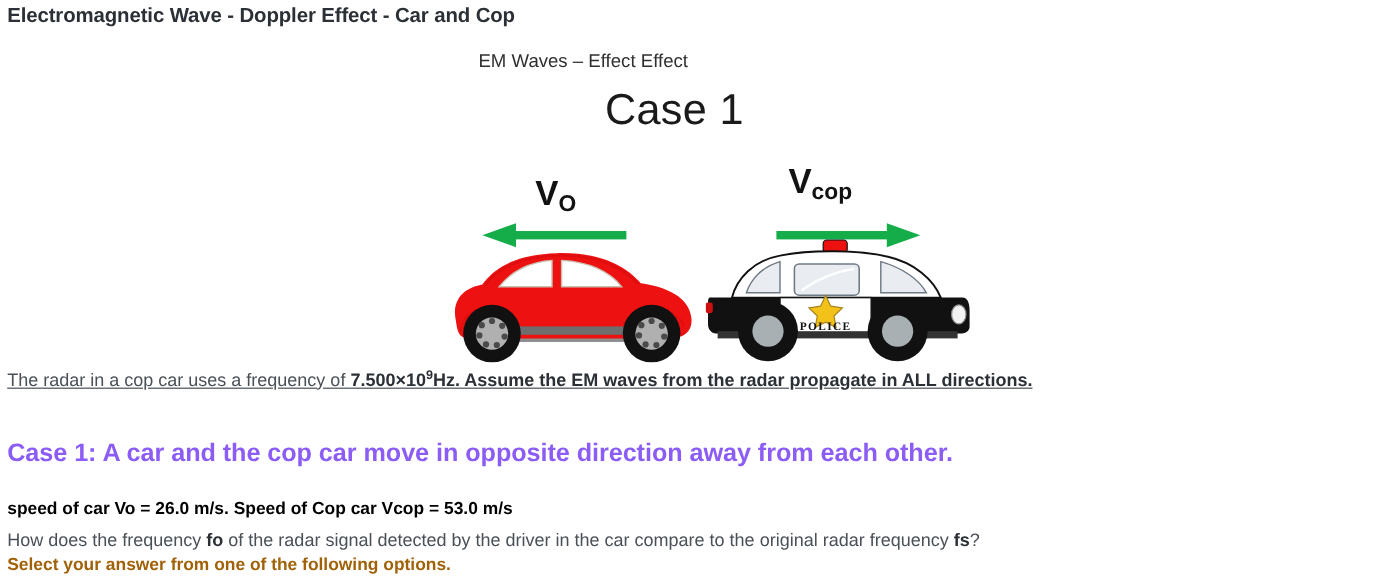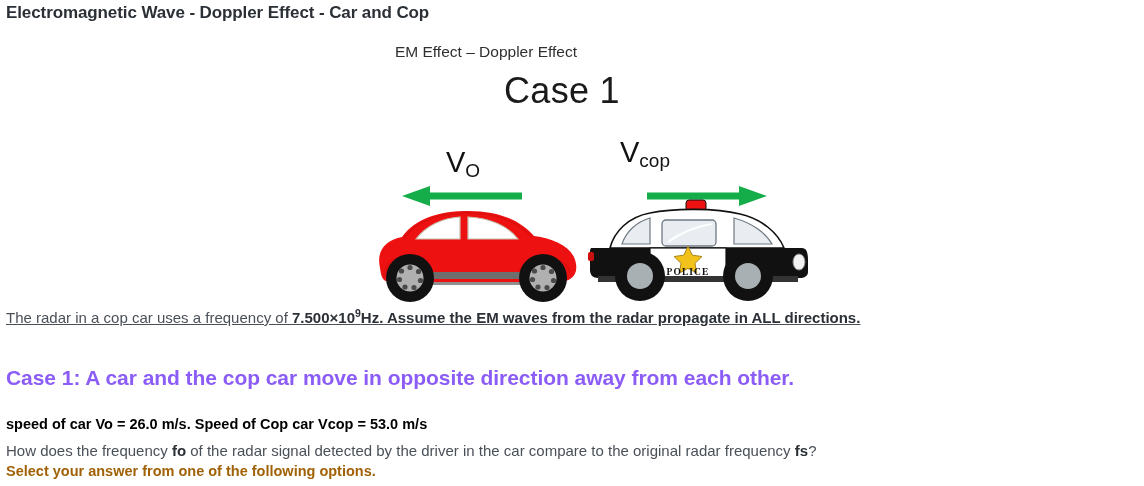--- a/index.html
+++ b/index.html
@@ -57,30 +57,31 @@
     letter-spacing: 0.3px;
   }
 
   
   .vlabel {
     position: absolute;
     font-size: 29px;
     color: #121212;
     line-height: 1;
     white-space: nowrap;
+    font-weight: bold;
   }
   .vlabel .sub {
     font-size: 19px;
     vertical-align: baseline;
     position: relative;
     top: 5px;
     left: 0px;
   }
   #v-o-label { left: 446px; top: 110px; }
-  #v-cop-label { left: 620px; top: 100px; text-align: center; }
+  #v-cop-label { left: 657px; top: 100px; text-align: center; }
 
   
   .arrow {
     position: absolute;
     height: 22px;
   }
 
   
   #red-car { position: absolute; left: 368px; top: 168px; }
   #cop-car { position: absolute; left: 588px; top: 158px; }
@@ -128,21 +129,21 @@
     white-space: nowrap;
   }
 </style>
 </head>
 <body>
 
 <div id="page-title">Electromagnetic Wave - Doppler Effect - Car and Cop</div>
 
 <div id="figure">
 
-  <div id="figure-caption">EM Effect – Doppler Effect</div>
+  <div id="figure-caption">EM Waves – Effect Effect</div>
   <div id="case-label">Case 1</div>
 
   <div class="vlabel" id="v-o-label">
     <span>V</span><span class="sub">O</span>
   </div>
 
   <div class="vlabel" id="v-cop-label">
     <span>V</span><span class="sub">cop</span>
   </div>
 

